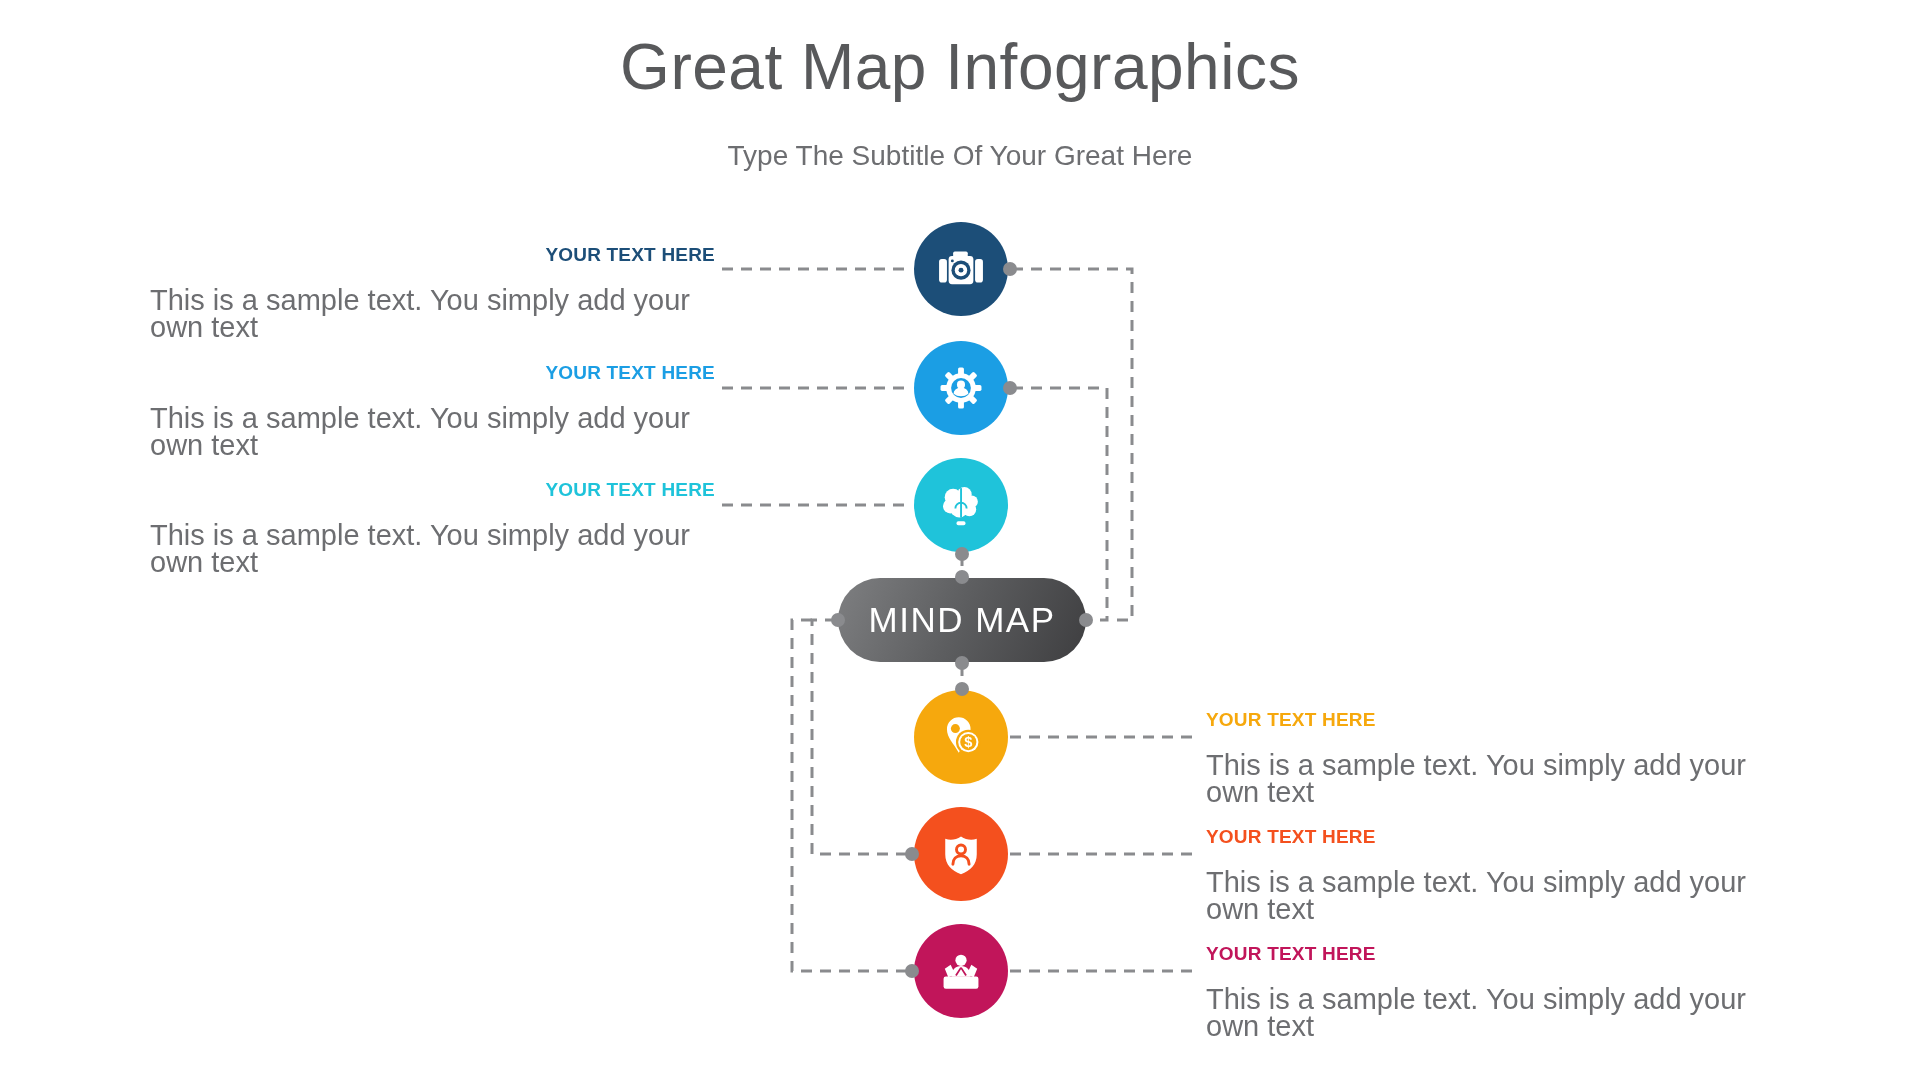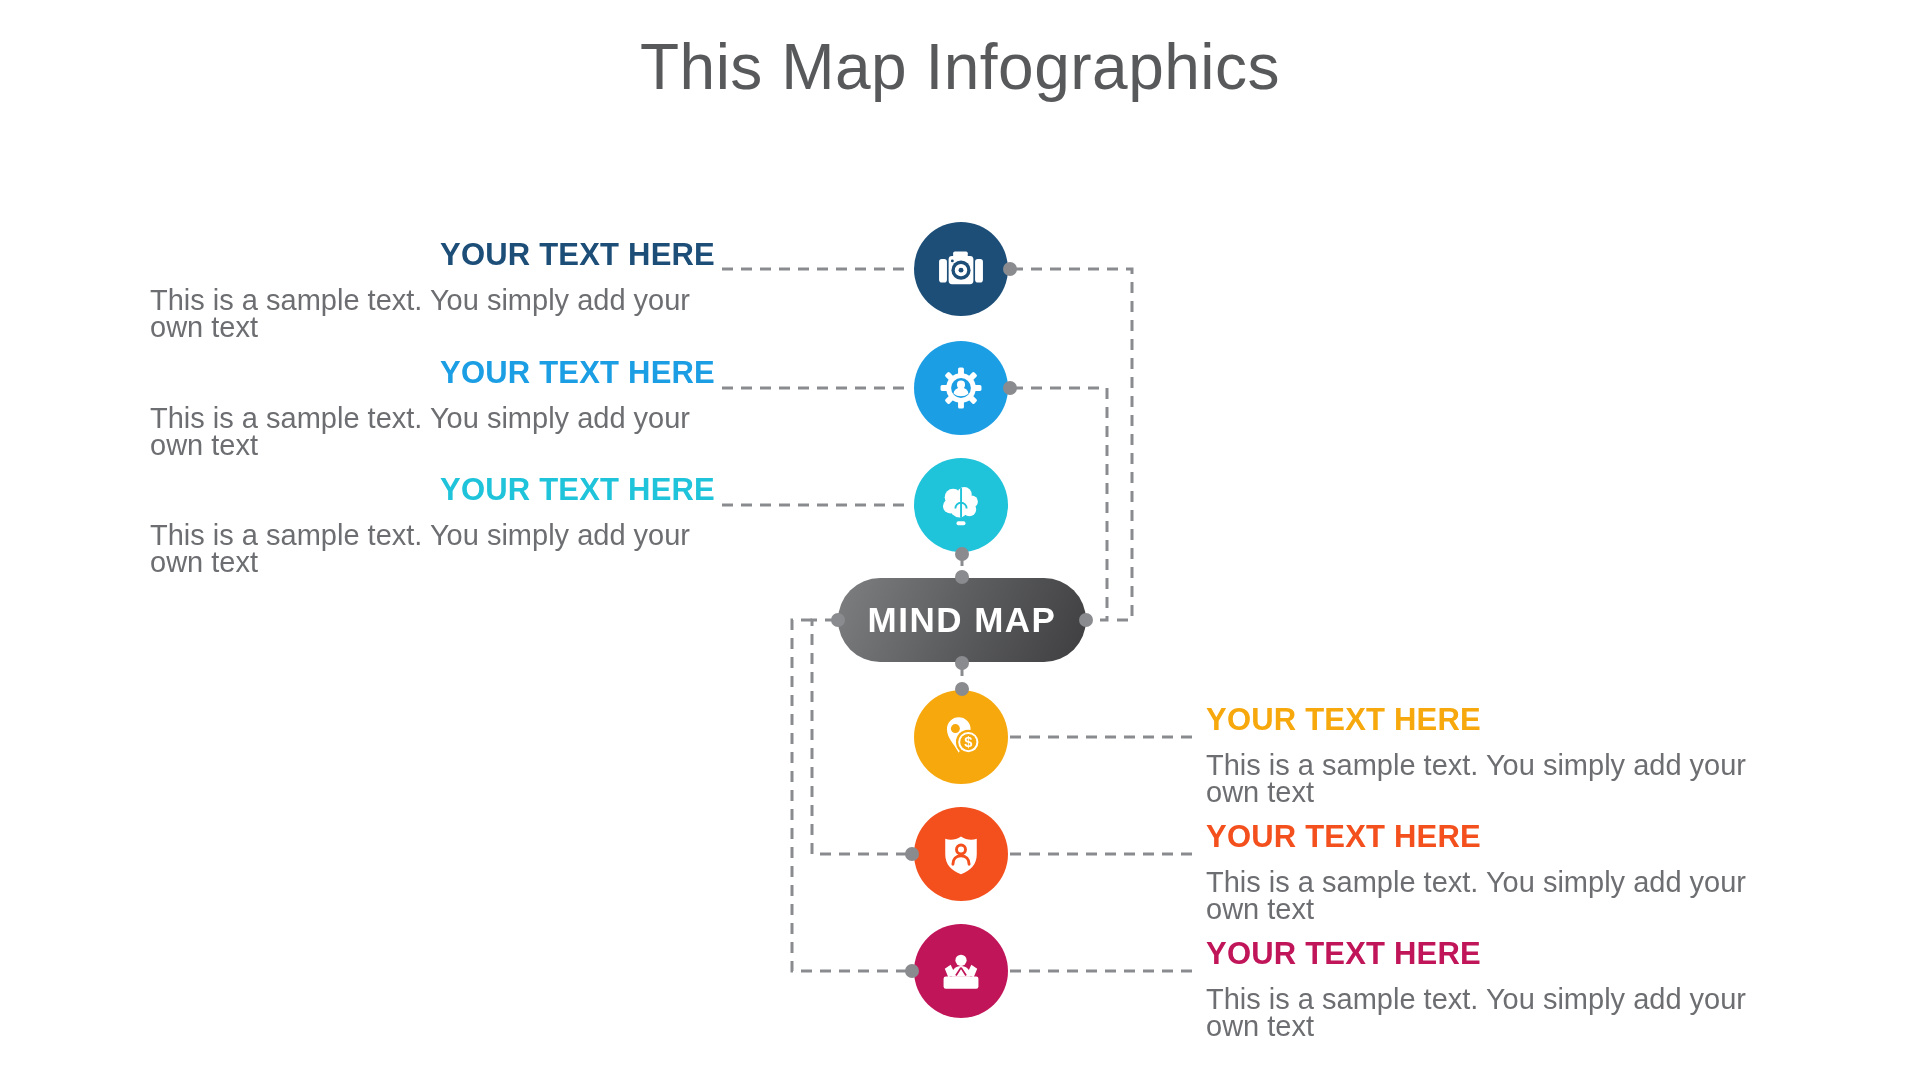--- a/index.html
+++ b/index.html
@@ -10,23 +10,23 @@
          font-size:64px;font-weight:400;color:#58595b;letter-spacing:.5px;}
   .subtitle{position:absolute;top:140px;left:0;width:100%;text-align:center;margin:0;
             font-size:28px;font-weight:400;color:#6d6e71;}
   svg.connectors{position:absolute;left:0;top:0;width:1920px;height:1080px;z-index:6;pointer-events:none;}
   .node-circle{position:absolute;width:94px;height:94px;border-radius:50%;z-index:4;
                display:flex;align-items:center;justify-content:center;}
   .node-circle svg{width:54px;height:54px;display:block;}
   .pill{position:absolute;left:838px;top:578px;width:248px;height:84px;border-radius:42px;z-index:4;
         background:linear-gradient(115deg,#7e7f81 0%,#5d5e60 48%,#3e3e40 100%);
         display:flex;align-items:center;justify-content:center;}
-  .pill span{color:#fff;font-size:35px;letter-spacing:1.5px;font-weight:700;}
+  .pill span{color:#fff;font-size:35px;letter-spacing:1.5px;font-weight:400;}
   .tblock{position:absolute;width:565px;}
-  .tblock h3{margin:0;font-size:31px;font-weight:700;line-height:27px;letter-spacing:.2px;}
+  .tblock h3{margin:0;font-size:19px;font-weight:700;line-height:27px;letter-spacing:.2px;}
   .tblock p{margin:19px 0 0 0;font-size:29px;line-height:27px;color:#6d6e71;text-align:left;}
   .tblock.side-left h3{text-align:right;}
   .tblock.side-right h3{text-align:left;}
   .tb1{left:150px;top:241px;}
   .tb2{left:150px;top:359px;}
   .tb3{left:150px;top:476px;}
   .tb4{left:1206px;top:706px;width:575px;}
   .tb5{left:1206px;top:823px;width:575px;}
   .tb6{left:1206px;top:940px;width:575px;}
   .nc1{left:914px;top:222px;}
@@ -34,21 +34,22 @@
   .nc3{left:914px;top:458px;}
   .nc4{left:914px;top:690px;}
   .nc5{left:914px;top:807px;}
   .nc6{left:914px;top:924px;}
 </style>
 </head>
 <body>
 
 <div class="stage">
 
-  <h1 class="title">This Map Infographics</h1>
+  <h1 class="title">Great Map Infographics</h1>
+  <p class="subtitle">Type The Subtitle Of Your Great Here</p>
 
   <svg class="connectors" viewBox="0 0 1920 1080">
     <g fill="none" stroke="#8a8b8e" stroke-width="3" stroke-dasharray="11 8">
       <path d="M722 269 H912"></path>
       <path d="M722 388 H912"></path>
       <path d="M722 505 H912"></path>
       <path d="M1010 737 H1198"></path>
       <path d="M1010 854 H1198"></path>
       <path d="M1010 971 H1198"></path>
       <path d="M1012 269 H1132 V620 H1109"></path>

